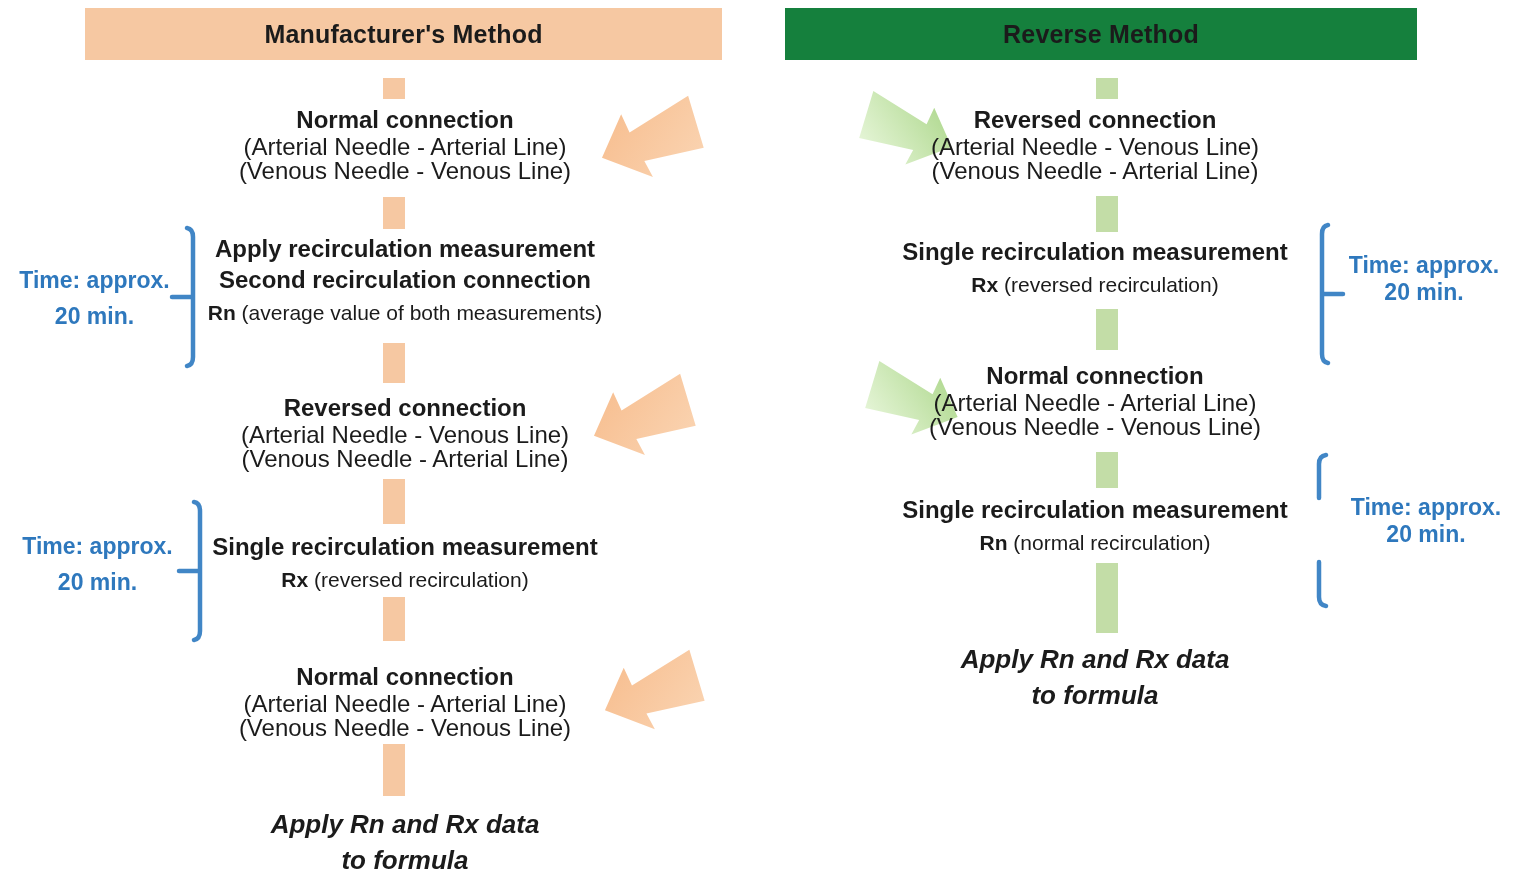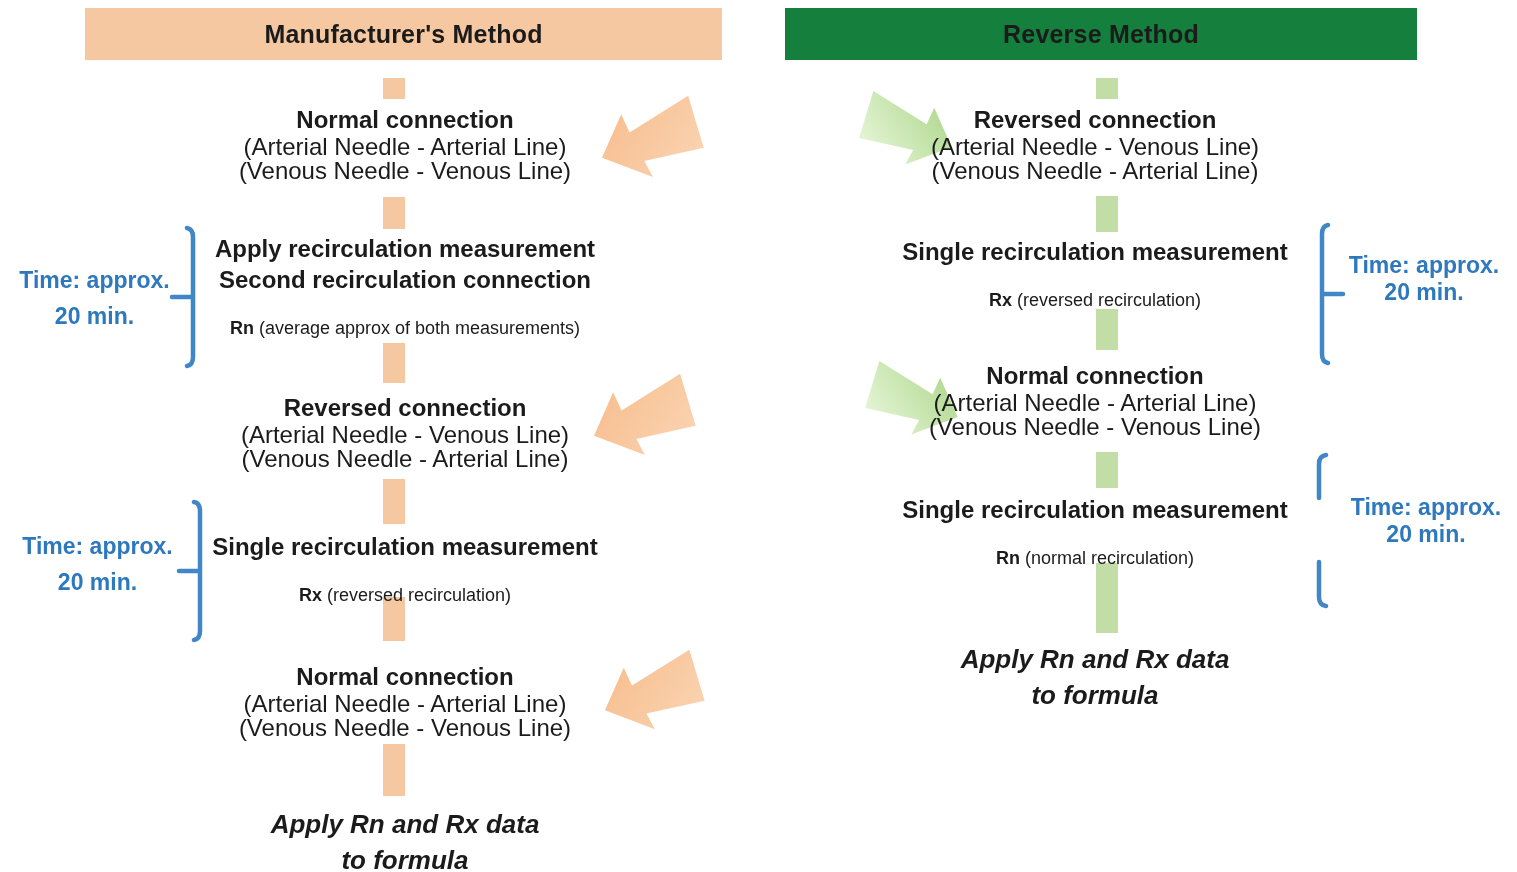--- a/index.html
+++ b/index.html
@@ -14,21 +14,21 @@
   .hdr.orange{left:85px;width:637px;background:#f6c8a2;}
   .hdr.green{left:785px;width:632px;background:#15803d;}
   .tab{position:absolute;width:22px;}
   .tab.orange{background:#f6c8a2;left:383px;}
   .tab.green{background:#c3dda7;left:1096px;}
   .step{position:absolute;text-align:center;}
   .stepL{left:90px;width:630px;}
   .stepR{left:780px;width:630px;}
   .t{font-size:24px;font-weight:bold;line-height:31px;}
   .s{font-size:24px;line-height:23.5px;}
-  .m{font-size:18px;line-height:23px;margin-top:22px;}
+  .m{font-size:21px;line-height:23px;margin-top:6px;}
   .m .b{font-weight:bold;}
   .apply{font-size:26px;font-weight:bold;line-height:36px;font-style:italic;}
   .time{
     position:absolute;color:#2e78bd;font-weight:bold;text-align:center;
     font-size:23px;
   }
   .time.big{line-height:36px;}
   .time.tight{line-height:27px;}
   svg.arrow,svg.bracket{position:absolute;display:block;}
 </style>
@@ -129,21 +129,21 @@
 
   <div class="step stepL" style="top:104px">
     <div class="t">Normal connection</div>
     <div class="s">(Arterial Needle - Arterial Line)</div>
     <div class="s">(Venous Needle - Venous Line)</div>
   </div>
 
   <div class="step stepL" style="top:233px">
     <div class="t">Apply recirculation measurement</div>
     <div class="t">Second recirculation connection</div>
-    <div class="m"><span class="b">Rn</span><span> (average approx of both measurements)</span></div>
+    <div class="m"><span class="b">Rn</span><span> (average value of both measurements)</span></div>
   </div>
 
   <div class="step stepL" style="top:392px">
     <div class="t">Reversed connection</div>
     <div class="s">(Arterial Needle - Venous Line)</div>
     <div class="s">(Venous Needle - Arterial Line)</div>
   </div>
 
   <div class="step stepL" style="top:531px">
     <div class="t">Single recirculation measurement</div>

